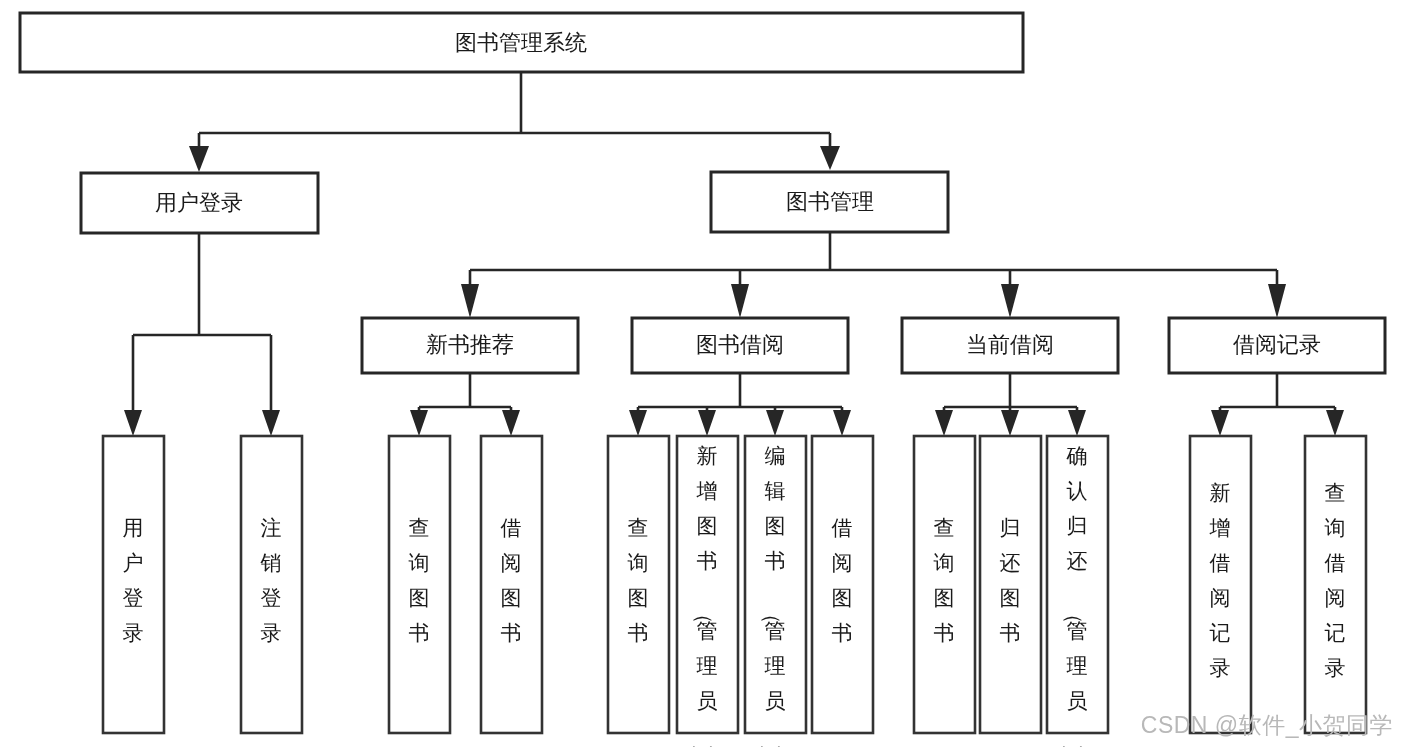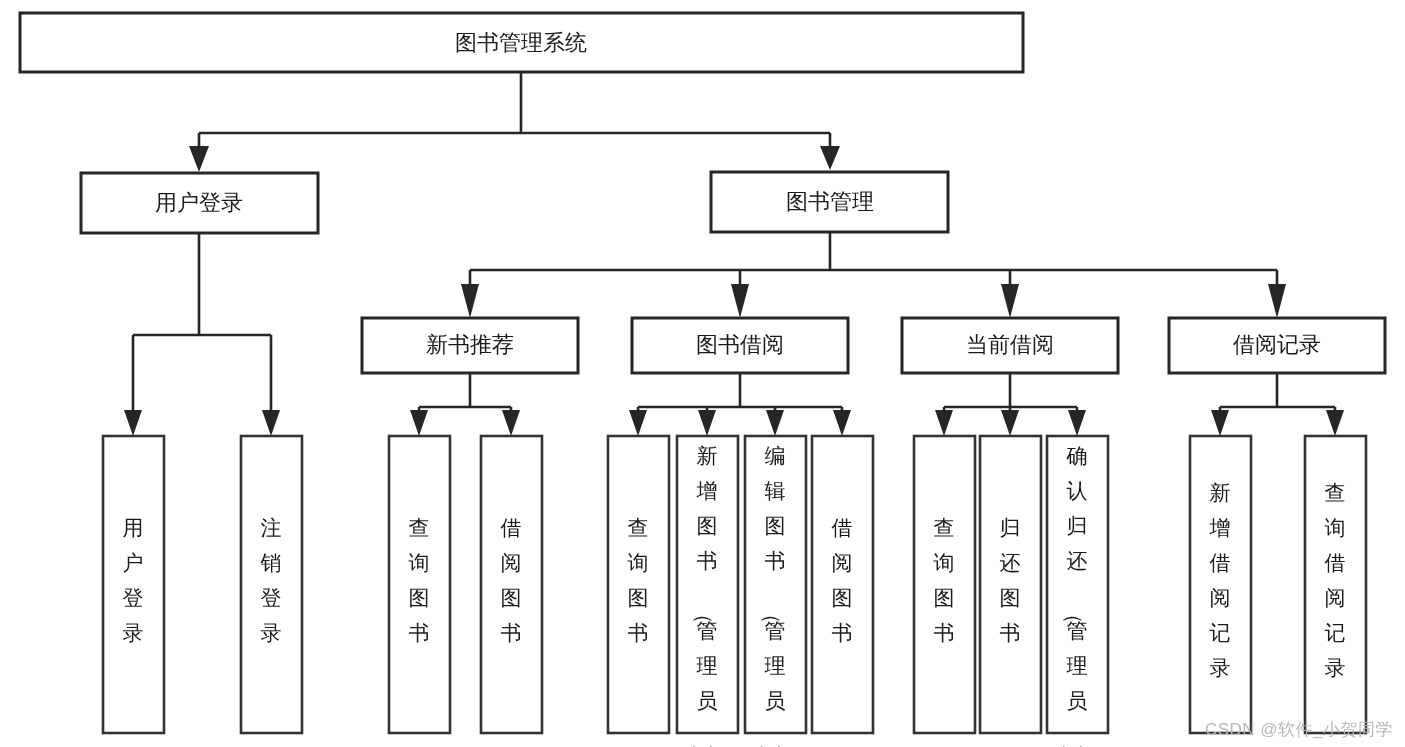--- a/index.html
+++ b/index.html
@@ -58,21 +58,21 @@
     font-family: "Liberation Sans", "DejaVu Sans", sans-serif;
     font-size: 21px;
     fill: #1a1a1a;
     text-anchor: middle;
   }
   .watermark {
     position: absolute;
     right: 12px;
     bottom: 6px;
     font-family: "Liberation Sans", "DejaVu Sans", sans-serif;
-    font-size: 17px;
+    font-size: 23px;
     color: #b8b8b8;
     letter-spacing: 0.5px;
     white-space: nowrap;
     user-select: none;
   }
 </style>
 </head>
 <body>
 
 <div id="diagram-root">

